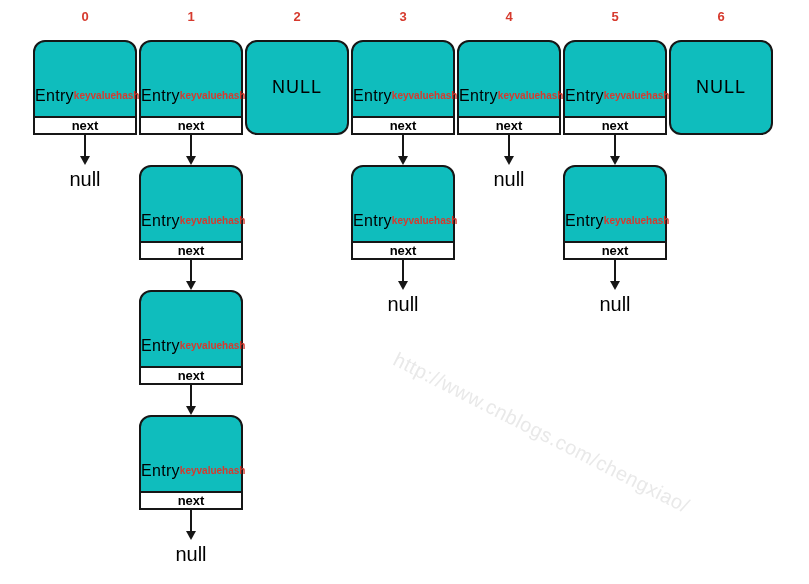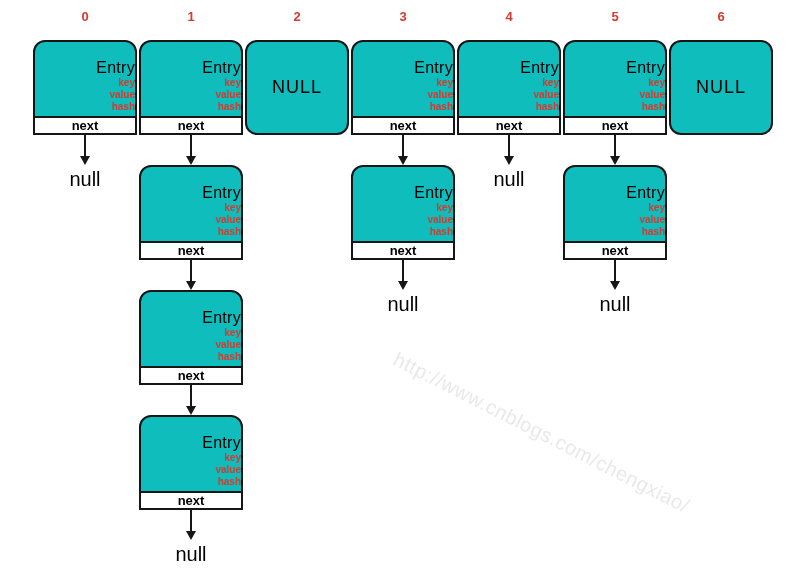--- a/index.html
+++ b/index.html
@@ -43,22 +43,22 @@
     height:95px;
     flex:none;
   }
   .entry-body{
     position:absolute;
     left:0; top:0; right:0; bottom:0;
     background:var(--teal);
     border:2px solid var(--ink);
     border-radius:12px;
     display:flex;
-    flex-direction:column;
-    align-items:flex-end;
+    flex-direction:row;
+    align-items:center;
     padding-top:16px;
   }
   .entry-title{
     font-size:16px;
     line-height:19px;
     color:#000000;
     letter-spacing:.3px;
   }
   .entry-field{
     font-size:10px;

